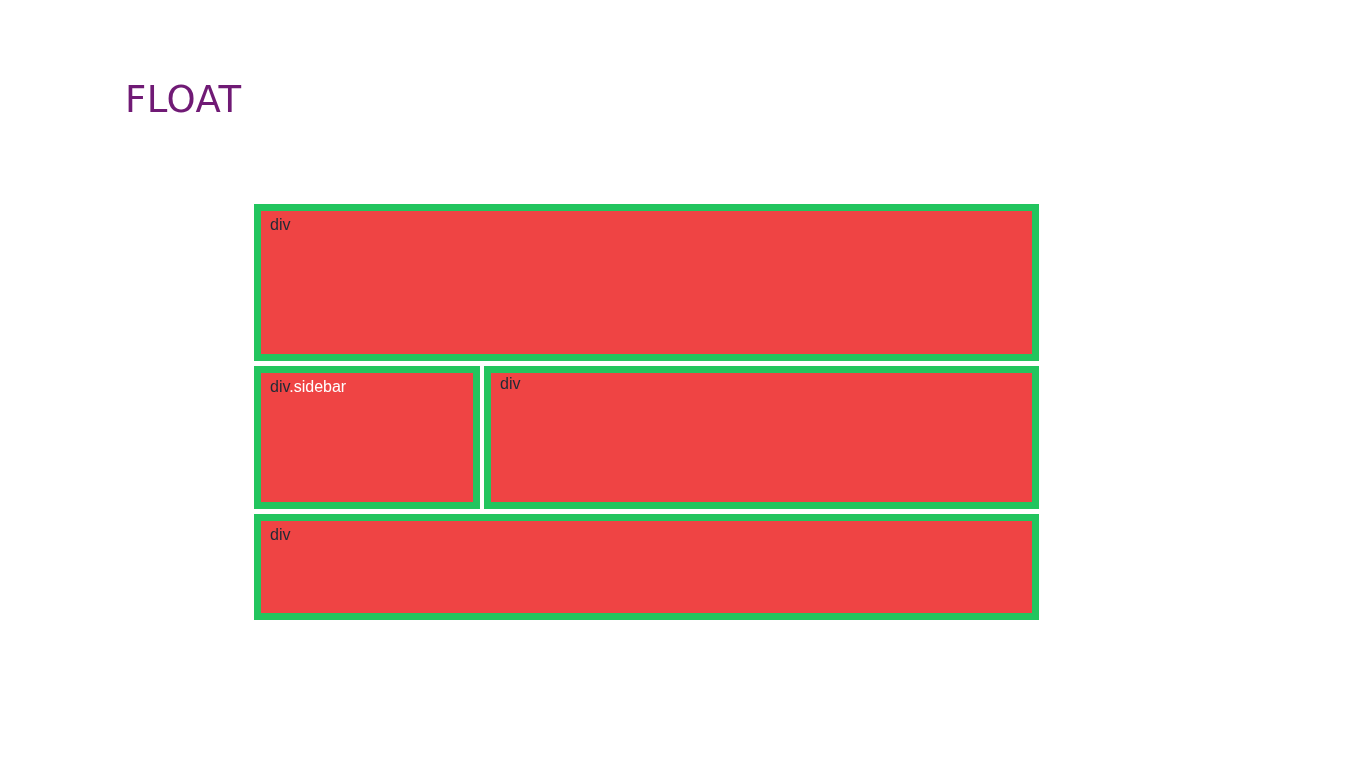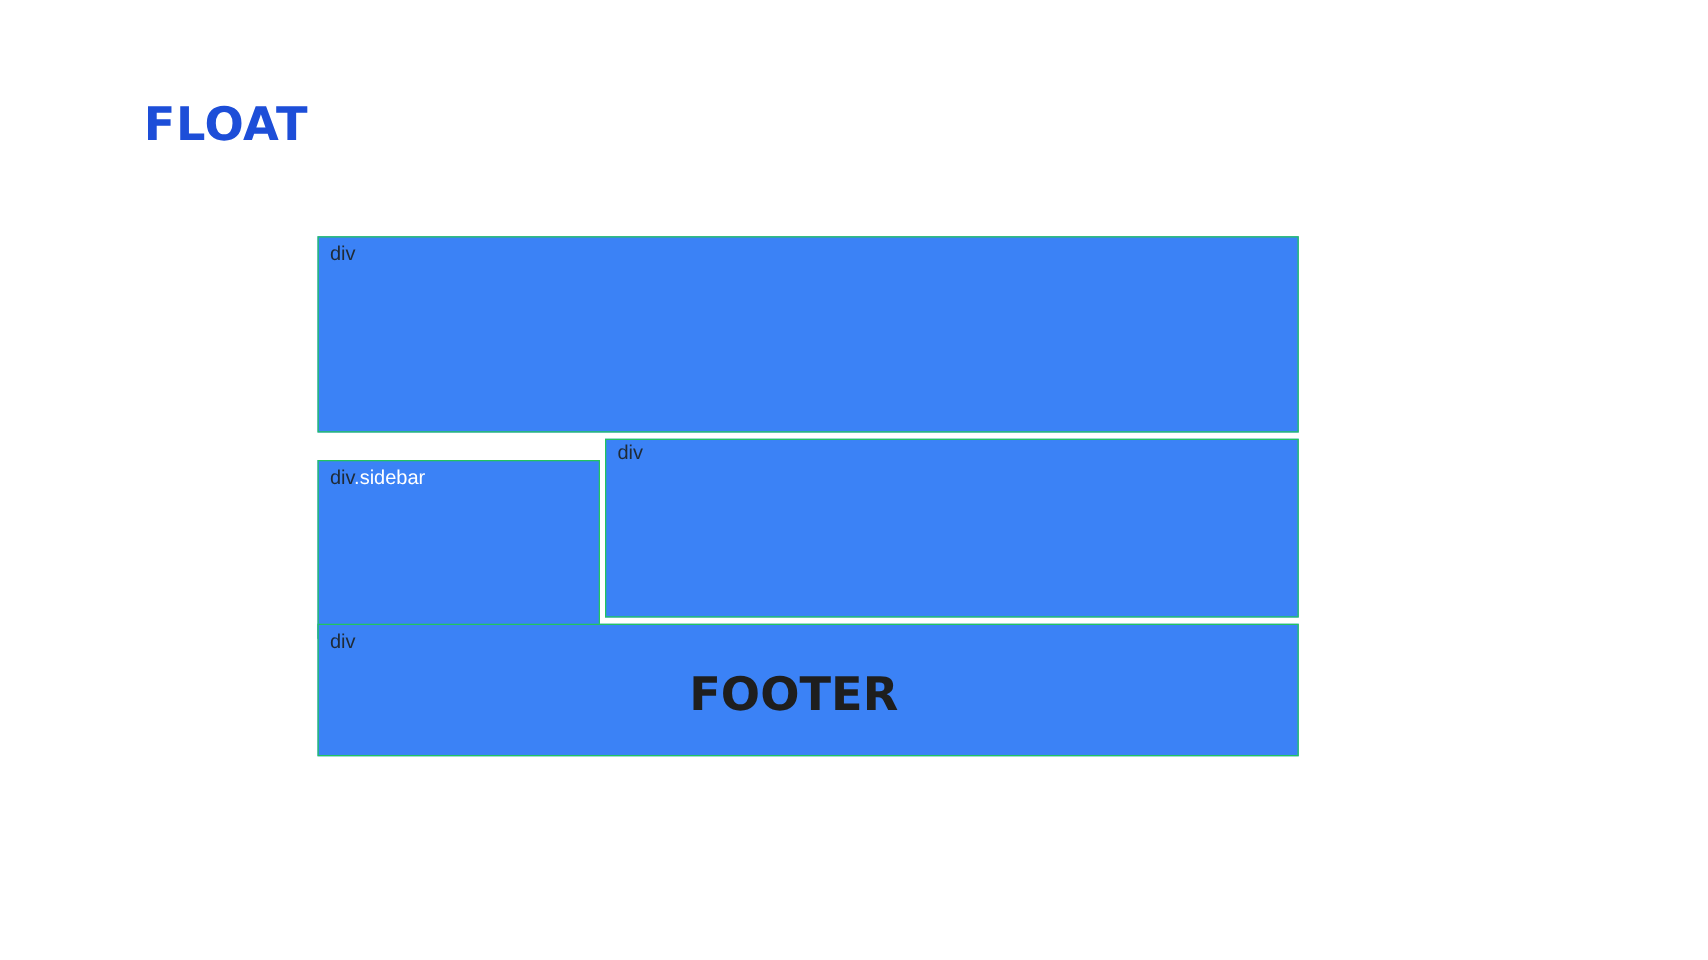--- a/index.html
+++ b/index.html
@@ -1,35 +1,34 @@
 <!DOCTYPE html>
 <html><head>
   <meta charset="utf-8">
   <style>
     html, body { margin: 0; padding: 0; background: #ffffff; }
     body { width: 1366px; height: 768px; position: relative; overflow: hidden; font-family: "DejaVu Sans", sans-serif; }
-    .slide-title { position: absolute; left: 115px; top: 78px; font-size: 37px; font-weight: bold; color: #1d4ed8; letter-spacing: 0.5px; }
-    .box { position: absolute; background: #3b82f6; border: 1px solid #22c55e; box-sizing: border-box; }
+    .slide-title { position: absolute; left: 125px; top: 78px; font-size: 37px; font-weight: normal; color: #701a75; letter-spacing: 0.5px; }
+    .box { position: absolute; background: #ef4444; border: 7px solid #22c55e; box-sizing: border-box; margin-top: 15px; }
     .tag { position: absolute; left: 9px; top: 5px; font-size: 16px; color: #1f2a35; font-family: "Liberation Sans", sans-serif; }
     .tag .cls { color: #ffffff; }
     .label { position: absolute; font-size: 37px; font-weight: bold; color: #1e1e1e; white-space: nowrap; transform: translateX(-50%); }
   </style>
 </head>
 <body>
 
 <div class="slide-title">FLOAT</div>
 
 <div class="box" style="left:254px; top:189px; width:785px; height:157px;">
   <span class="tag">div</span>
 </div>
 
-<div class="box" style="left:254px; top:368px; width:226px; height:143px;">
+<div class="box" style="left:254px; top:351px; width:226px; height:143px;">
   <span class="tag"><span>div</span><span class="cls">.sidebar</span></span>
 </div>
 
 <div class="box" style="left:484px; top:351px; width:555px; height:143px;">
   <span class="tag" style="top:2px;">div</span>
 </div>
 
 <div class="box" style="left:254px; top:499px; width:785px; height:106px;">
   <span class="tag">div</span>
-  <span class="label" style="left:380px; top:34px;">FOOTER</span>
 </div>
 
 </body></html>

